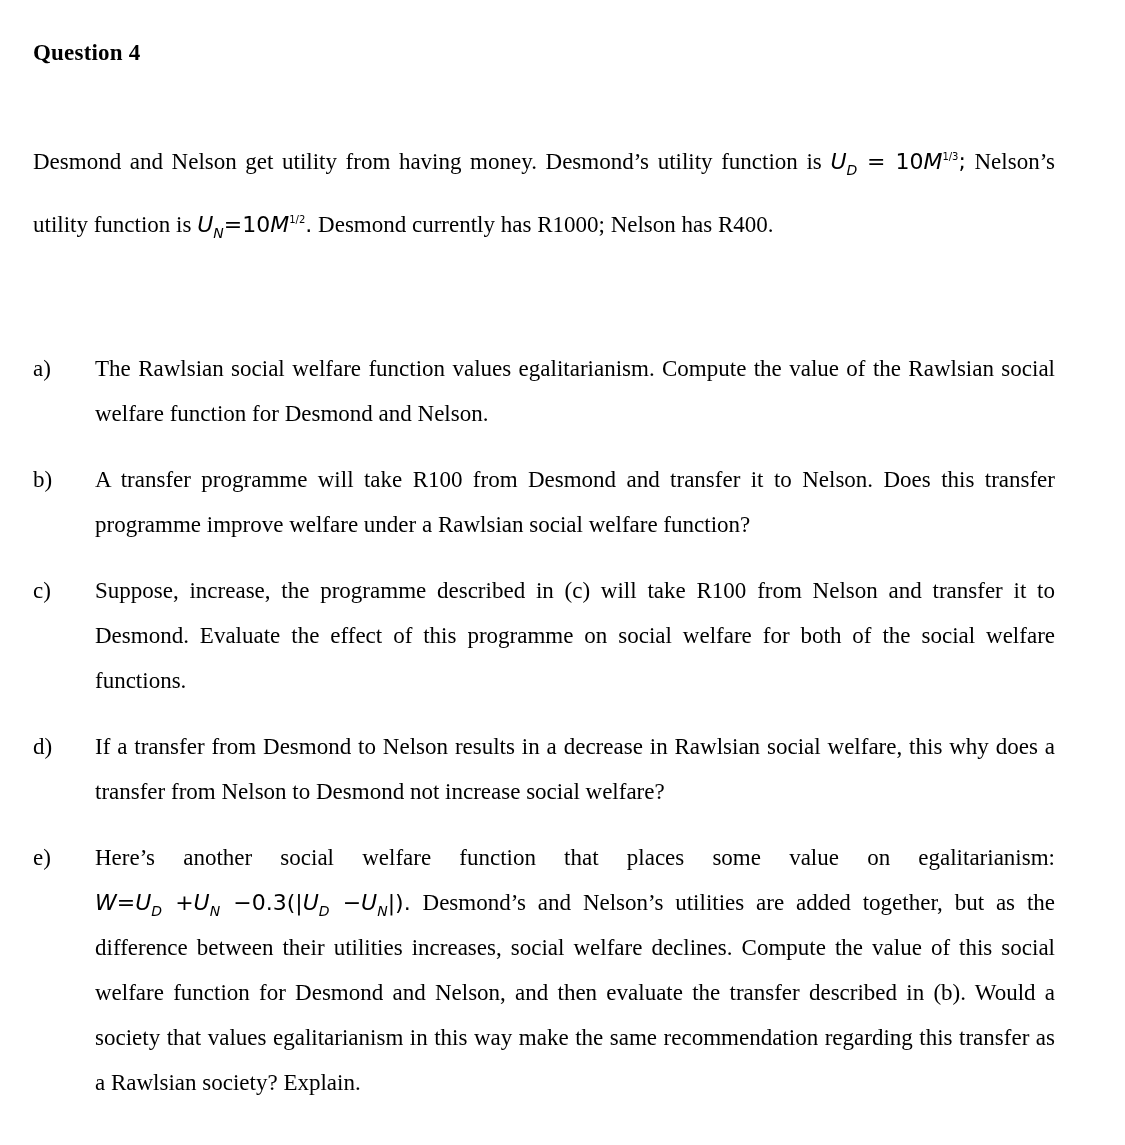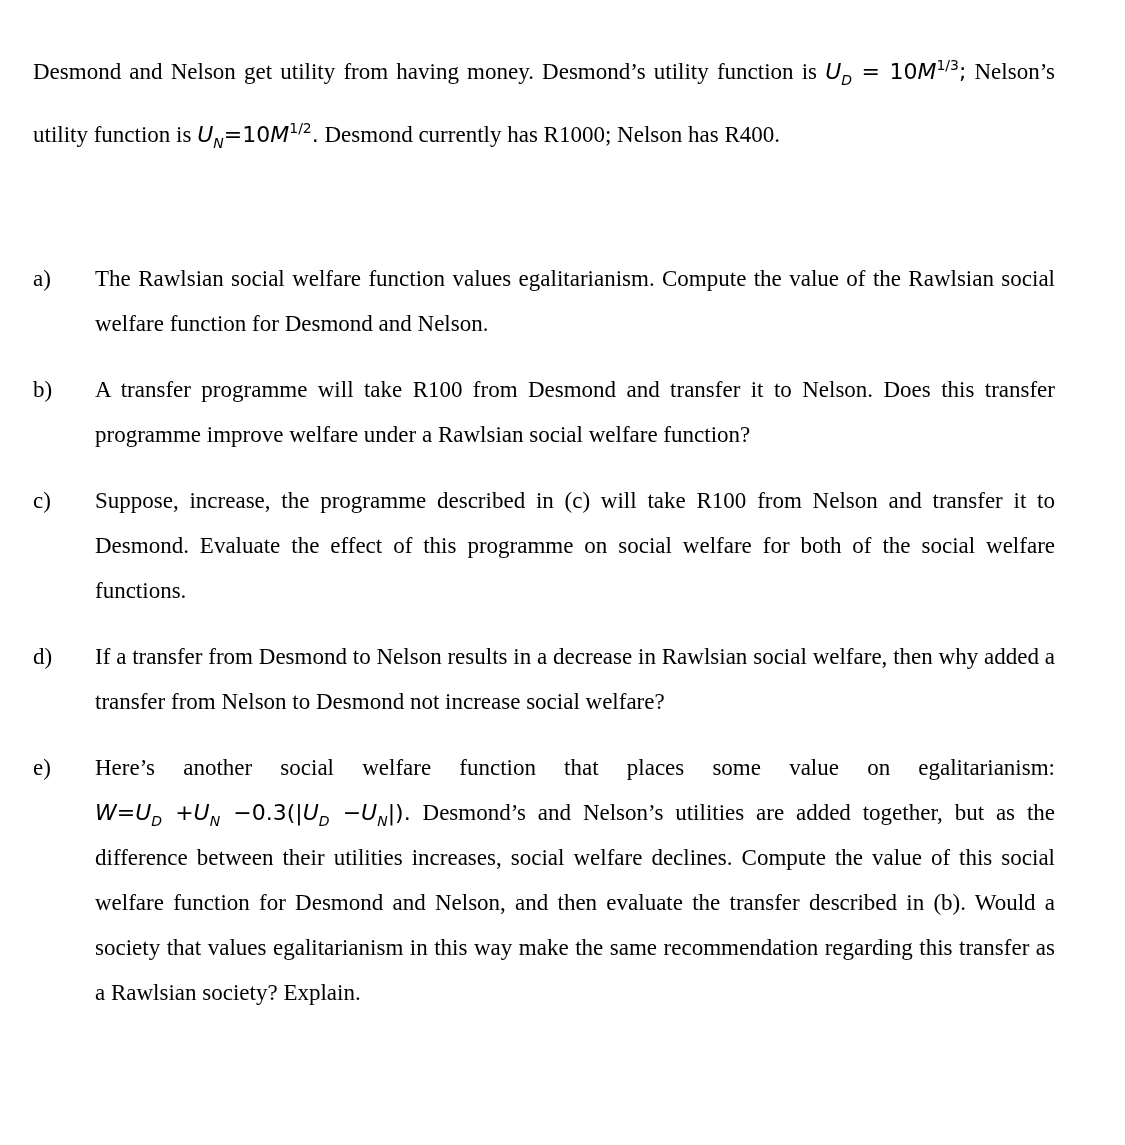--- a/index.html
+++ b/index.html
@@ -53,52 +53,53 @@
   }
   .mi { font-style: italic; }
   .mn { font-style: normal; margin-top: 28px; }
   .math sub {
     font-size: 14px;
     font-style: italic;
     line-height: 0;
     vertical-align: -6px;
   }
   .math sup {
-    font-size: 14px;
+    font-size: 10px;
     font-style: normal;
     line-height: 0;
     vertical-align: 9px;
   }
 </style>
 </head>
 <body>
 
 <div class="page">
 
+  <h1 class="title">Question 4</h1>
 
   <p class="intro"><span>Desmond and Nelson get utility from having money. Desmond’s utility function is </span><span class="math"><span class="mi">U</span><sub>D</sub><span class="mn"> = 10</span><span class="mi">M</span><sup>1/3</sup><span class="mn">;</span></span><span> Nelson’s utility function is </span><span class="math"><span class="mi">U</span><sub>N</sub><span class="mn">=10</span><span class="mi">M</span><sup>1/2</sup><span class="mn">.</span></span><span> Desmond currently has R1000; Nelson has R400.</span></p>
 
   <div class="item">
     <div class="item-label">a)</div>
     <div class="item-body">The Rawlsian social welfare function values egalitarianism. Compute the value of the Rawlsian social welfare function for Desmond and Nelson.</div>
   </div>
 
   <div class="item">
     <div class="item-label">b)</div>
     <div class="item-body">A transfer programme will take R100 from Desmond and transfer it to Nelson. Does this transfer programme improve welfare under a Rawlsian social welfare function?</div>
   </div>
 
   <div class="item">
     <div class="item-label">c)</div>
     <div class="item-body">Suppose, increase, the programme described in (c) will take R100 from Nelson and transfer it to Desmond. Evaluate the effect of this programme on social welfare for both of the social welfare functions.</div>
   </div>
 
   <div class="item">
     <div class="item-label">d)</div>
-    <div class="item-body">If a transfer from Desmond to Nelson results in a decrease in Rawlsian social welfare, then why added a transfer from Nelson to Desmond not increase social welfare?</div>
+    <div class="item-body">If a transfer from Desmond to Nelson results in a decrease in Rawlsian social welfare, this why does a transfer from Nelson to Desmond not increase social welfare?</div>
   </div>
 
   <div class="item">
     <div class="item-label">e)</div>
     <div class="item-body"><span>Here’s another social welfare function that places some value on egalitarianism: </span><span class="math"><span class="mi">W</span><span class="mn">=</span><span class="mi">U</span><sub>D</sub><span class="mn"> +</span><span class="mi">U</span><sub>N</sub><span class="mn"> −0.3(|</span><span class="mi">U</span><sub>D</sub><span class="mn"> −</span><span class="mi">U</span><sub>N</sub><span class="mn">|).</span></span><span> Desmond’s and Nelson’s utilities are added together, but as the difference between their utilities increases, social welfare declines. Compute the value of this social welfare function for Desmond and Nelson, and then evaluate the transfer described in (b). Would a society that values egalitarianism in this way make the same recommendation regarding this transfer as a Rawlsian society? Explain.</span></div>
   </div>
 
 </div>
 
 </body></html>

